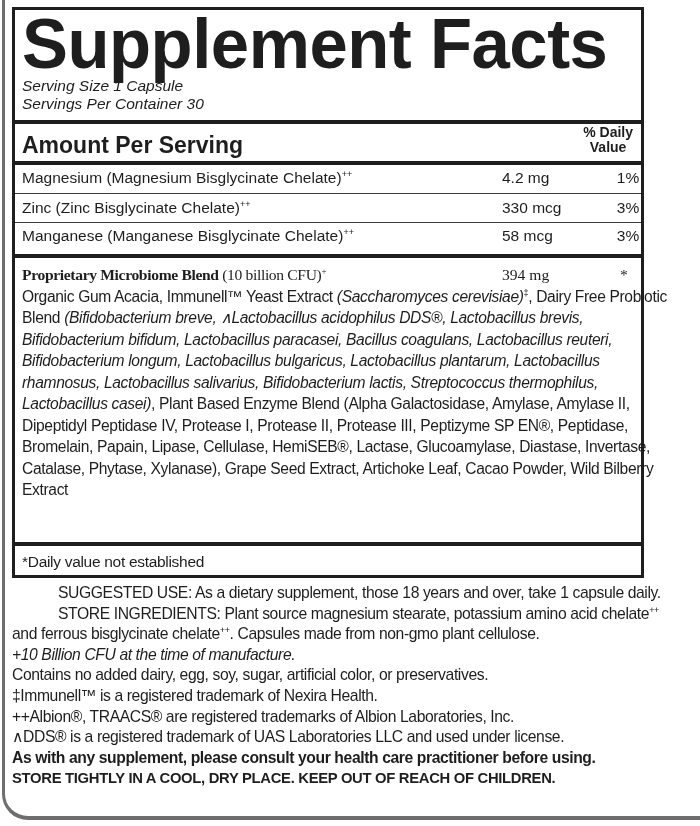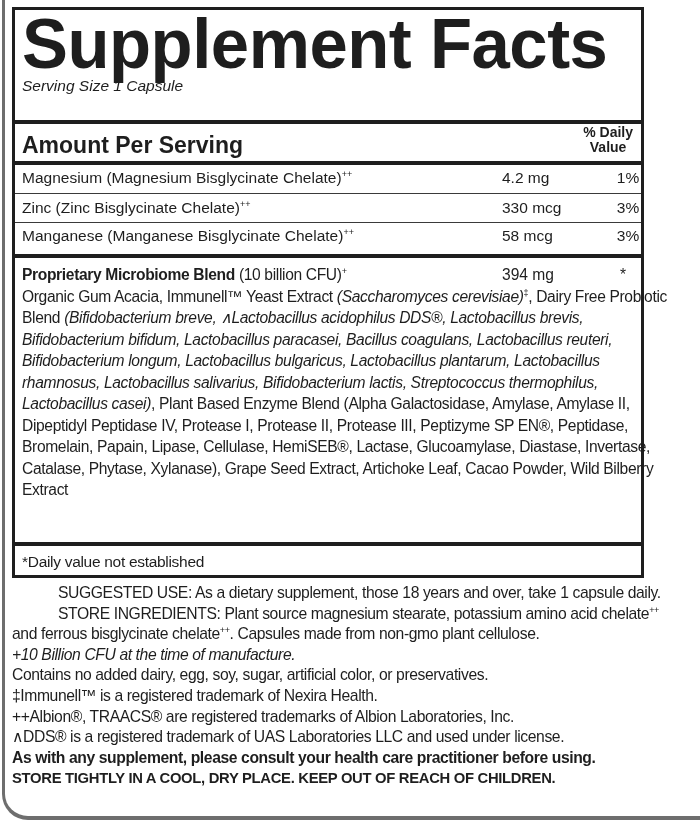--- a/index.html
+++ b/index.html
@@ -19,21 +19,21 @@
   .hdr-amount { position: absolute; left: 7px; top: 122px; font-size: 23px; font-weight: bold; }
   .hdr-dv { position: absolute; right: 8px; top: 115px; font-size: 14px; font-weight: bold;
             text-align: center; line-height: 15px; }
   .row { position: absolute; left: 0; right: 0; height: 22px; font-size: 15.5px; padding-left: 37px; }
   .row .name { position: absolute; left: 7px; top: 3px; white-space: nowrap; }
   .row .amt { position: absolute; left: 487px; top: 3px; white-space: nowrap; }
   .row .dv { position: absolute; left: 593px; top: 3px; width: 40px; text-align: center; white-space: nowrap; }
   sup { font-size: 9px; vertical-align: 6px; line-height: 0; }
   .blend { position: absolute; left: 7px; top: 254px; width: 650px; font-size: 15.6px; line-height: 21.5px;
            letter-spacing: -0.35px; }
-  .blend .hd { position: relative; height: 21.5px; }
+  .blend .hd { position: relative; height: 21.5px; font-family: Liberation Serif, serif; }
   .blend .hd .amt { position: absolute; left: 480px; top: 0; letter-spacing: 0; }
   .blend .hd .dv { position: absolute; left: 598px; top: 0; }
   .blend b { font-weight: bold; }
   .blend i { font-style: italic; }
   .note-dv { position: absolute; left: 7px; top: 543px; font-size: 15.5px; letter-spacing: -0.3px; }
   .footer { position: absolute; left: 12px; top: 583px; width: 690px; font-size: 15.7px; line-height: 20.6px;
             letter-spacing: -0.4px; white-space: nowrap; }
   .footer .line { height: 20.6px; }
   .footer b { font-weight: normal; margin-left: 46px; }
   .footer i { font-style: italic; }
@@ -41,20 +41,21 @@
   .footer .store-line { font-weight: bold; font-size: 14.8px; letter-spacing: -0.3px; }
 </style>
 </head>
 <body>
 
 <div class="outer-frame"></div>
 
 <div class="facts-box">
   <div class="title">Supplement Facts</div>
   <div class="serving" style="top:67px">Serving Size 1 Capsule</div>
+  <div class="serving" style="top:85px">Servings Per Container 30</div>
 
   <div class="hr thick" style="top:110px"></div>
 
   <div class="hdr-amount">Amount Per Serving</div>
   <div class="hdr-dv">
     <div>% Daily</div>
     <div>Value</div>
   </div>
 
   <div class="hr thick" style="top:151px"></div>

